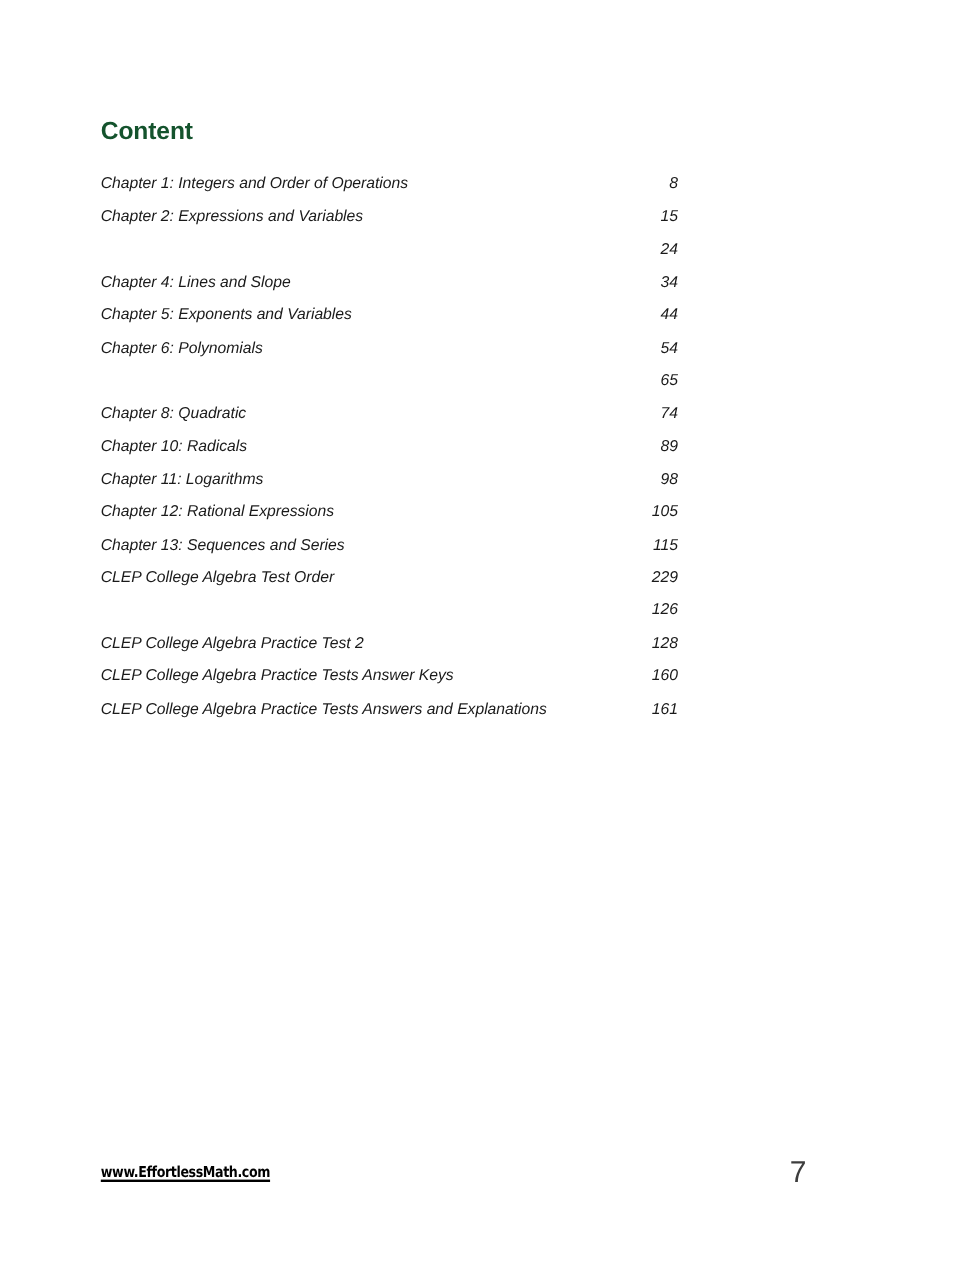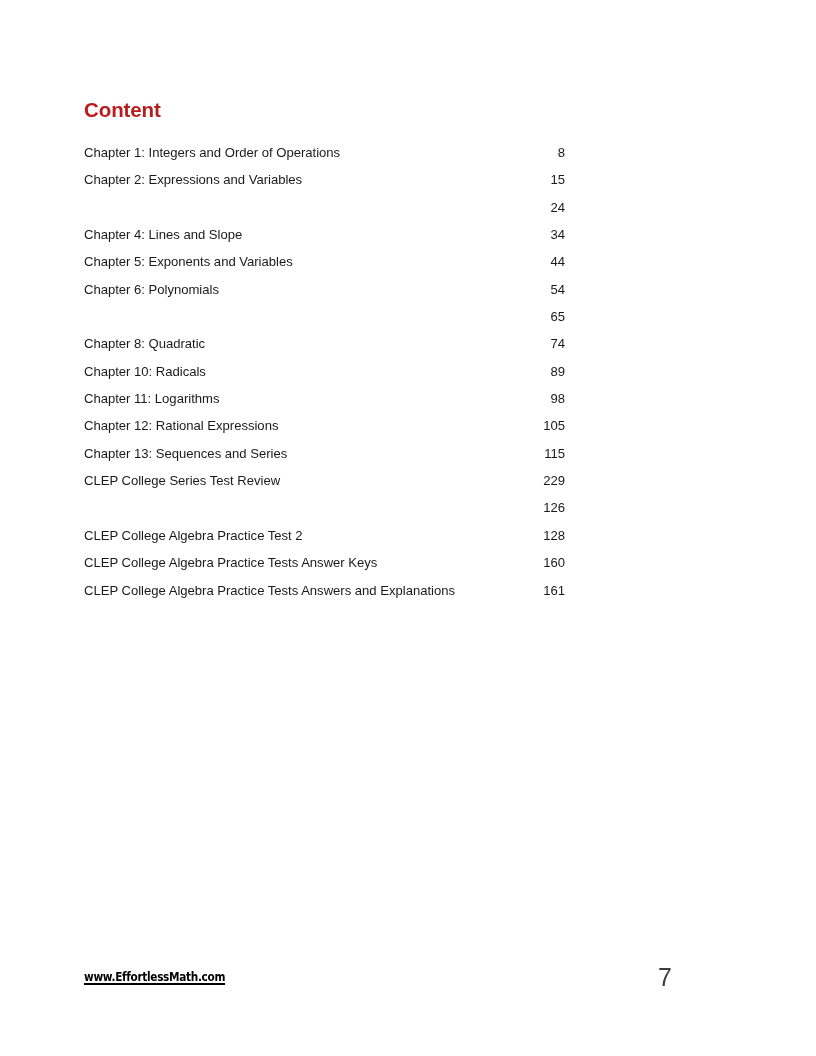--- a/index.html
+++ b/index.html
@@ -25,21 +25,21 @@
   }
 
   
   .toc-title {
     position: absolute;
     left: 84px;
     top: 98px;
     font-size: 20.5px;
     font-weight: bold;
     letter-spacing: -0.1px;
-    color: #b91c1c;
+    color: #14532d;
     line-height: 24px;
     white-space: nowrap;
   }
 
   
   .toc-list {
     position: absolute;
     left: 84px;
     top: 139px;
     width: 481px;
@@ -48,20 +48,21 @@
   .toc-entry {
     display: flex;
     align-items: baseline;
     width: 481px;
     height: 27.35px;
     font-size: 13.1px;
     line-height: 27.35px;
     color: #1a1a1a;
     white-space: nowrap;
     overflow: hidden;
+    font-style: italic;
   }
 
   .toc-label {
     flex: 0 0 auto;
     letter-spacing: -0.02px;
   }
 
   .toc-leader {
     flex: 1 1 auto;
     overflow: hidden;
@@ -178,21 +179,21 @@
         <span class="toc-label">Chapter 12:  Rational Expressions</span>
         <span class="toc-leader"></span>
         <span class="toc-page">105</span>
       </div>
       <div class="toc-entry">
         <span class="toc-label">Chapter 13:  Sequences and Series</span>
         <span class="toc-leader"></span>
         <span class="toc-page">115</span>
       </div>
       <div class="toc-entry">
-        <span class="toc-label">CLEP College Series Test Review</span>
+        <span class="toc-label">CLEP College Algebra Test Order</span>
         <span class="toc-leader"></span>
         <span class="toc-page">229</span>
       </div>
       <div class="toc-entry">
         <span class="toc-leader"></span>
         <span class="toc-page">126</span>
       </div>
       <div class="toc-entry">
         <span class="toc-label">CLEP College Algebra Practice Test 2</span>
         <span class="toc-leader"></span>

